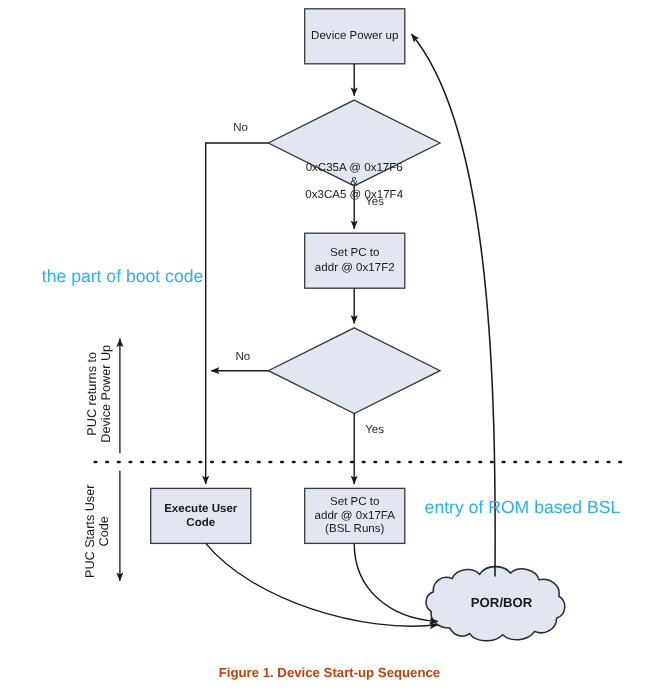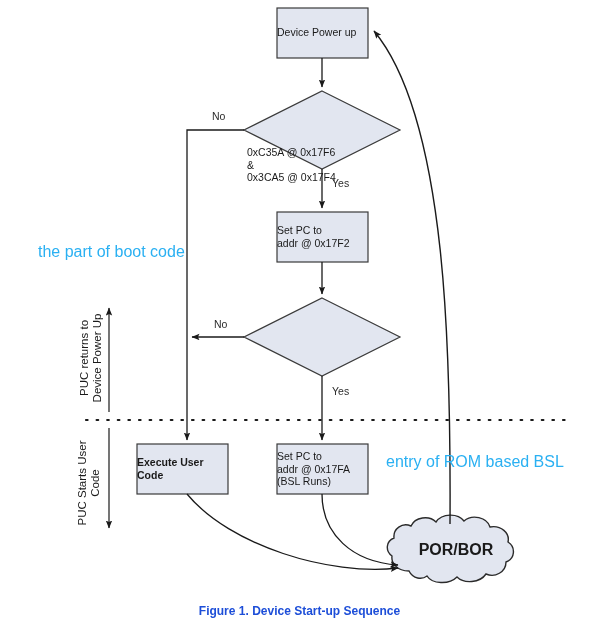--- a/index.html
+++ b/index.html
@@ -21,20 +21,21 @@
     height: 636px;
   }
   svg#flow-svg {
     position: absolute;
     left: 0; top: 0;
     width: 599px;
     height: 636px;
   }
   .node-text {
     position: absolute;
+    text-align: center;
     color: #1a1a1a;
     font-size: 10.5px;
     line-height: 12.5px;
     white-space: pre-line;
     pointer-events: none;
   }
   .edge-label {
     position: absolute;
     font-size: 10.5px;
     color: #2c2c2c;
@@ -50,34 +51,34 @@
     position: absolute;
     font-size: 11.5px;
     color: #1a1a1a;
     text-align: center;
     line-height: 13px;
     white-space: pre-line;
     transform-origin: 50% 50%;
   }
   .cloud-text {
     position: absolute;
-    font-size: 16px;
+    font-size: 12px;
     font-weight: bold;
     color: #1a1a1a;
     white-space: nowrap;
   }
   #caption {
     position: absolute;
     left: 0;
     top: 604px;
     width: 599px;
     text-align: center;
     font-size: 12px;
     font-weight: bold;
-    color: #1d4ed8;
+    color: #c2410c;
   }
 </style>
 </head>
 <body>
 
 <div id="figure-root">
 
   <svg id="flow-svg" viewBox="0 0 599 636">
     <defs>
       <marker id="arrow" markerWidth="9" markerHeight="9" refX="7.5" refY="3.2" orient="auto" markerUnits="userSpaceOnUse">

